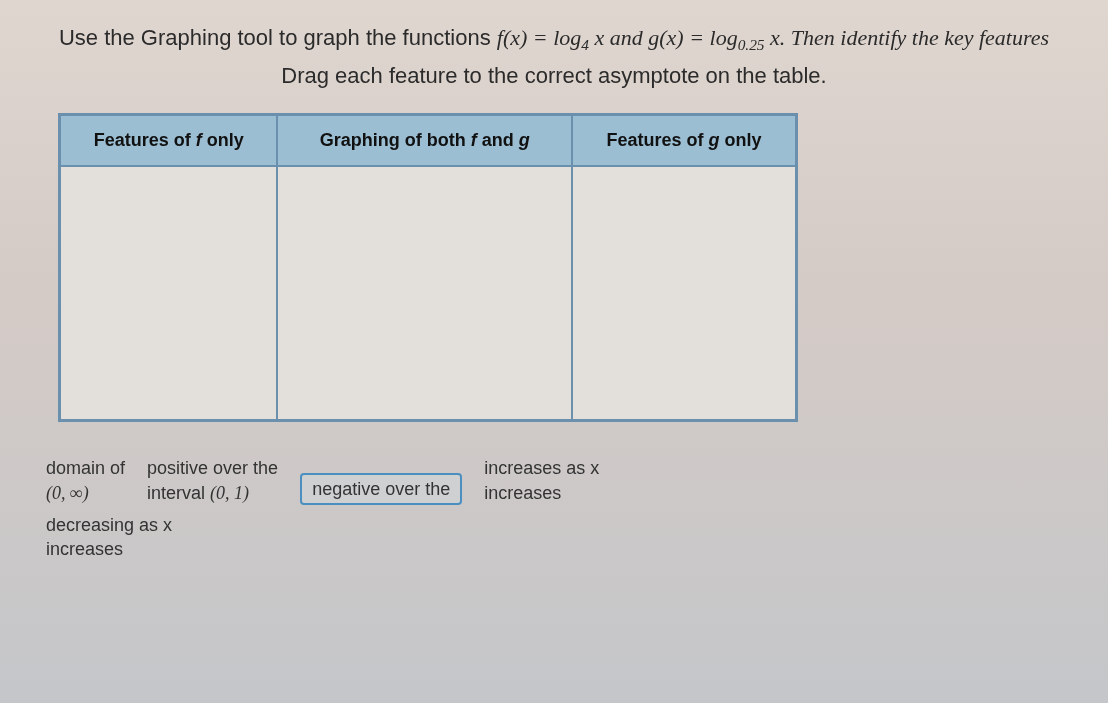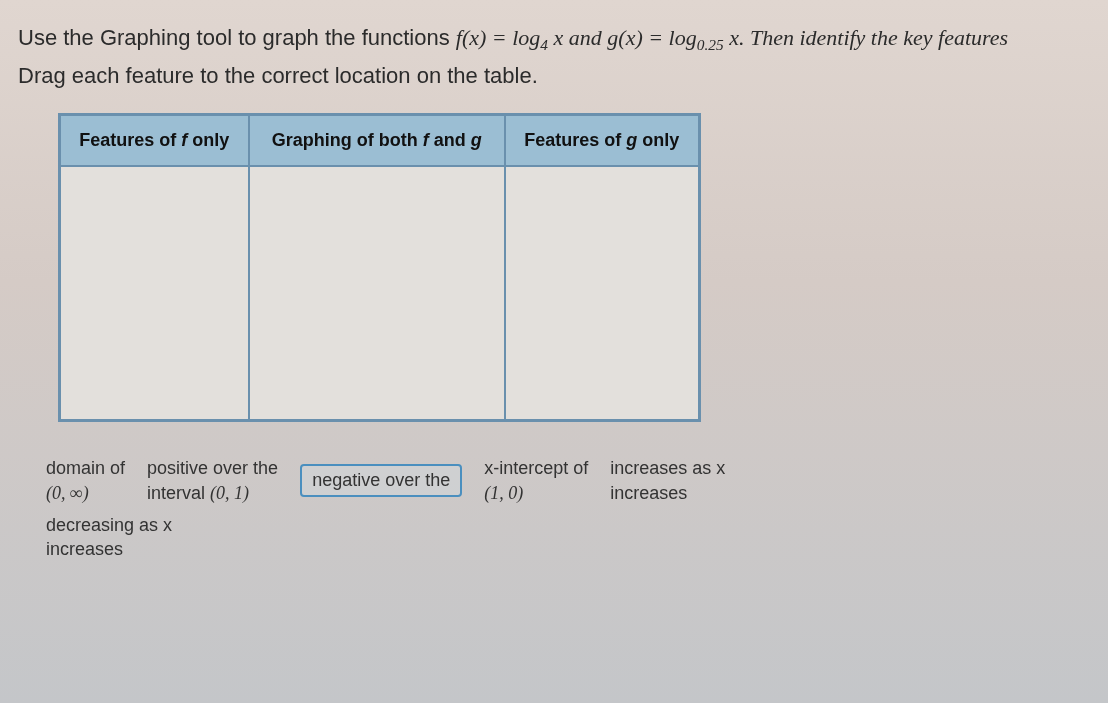--- a/index.html
+++ b/index.html
@@ -11,26 +11,27 @@
     width: 1108px;
     height: 703px;
     box-sizing: border-box;
     overflow: hidden;
   }
   .instructions {
     font-size: 22px;
     line-height: 1.6;
     margin-bottom: 10px;
     color: #2b2b2b;
+    text-align: center;
   }
   .instructions .math-i { font-style: italic; font-family: 'Times New Roman', serif; }
   .sub { font-size: 0.7em; vertical-align: sub; }
   .table-wrap {
     margin: 20px 0 10px 40px;
-    width: 643px;
+    width: 740px;
   }
   table.features {
     border-collapse: collapse;
     width: 100%;
     border: 3px solid #6a90ad;
     background: #e3e0dc;
   }
   table.features th {
     border: 2px solid #6a90ad;
     background: #9bbed3;
@@ -42,21 +43,21 @@
   }
   table.features th .em { font-style: italic; }
   table.features td {
     border: 2px solid #6a90ad;
     height: 250px;
     vertical-align: top;
   }
   .tiles {
     display: flex;
     flex-wrap: wrap;
-    align-items: center;
+    align-items: flex-end;
     gap: 4px 22px;
     margin-top: 34px;
     margin-left: 28px;
     font-size: 18px;
     color: #333;
   }
   .tile {
     line-height: 1.35;
     cursor: grab;
   }
@@ -74,21 +75,21 @@
     margin-right:2px;
   }
   .row2 { width:100%; }
 </style>
 </head>
 <body>
 
 <div class="instructions">
   <span>Use the Graphing tool to graph the functions </span><span class="math-i"><span>f(x) = log</span><span class="sub">4</span></span><span class="math-i"> x and </span><span class="math-i"><span>g(x) = log</span><span class="sub">0.25</span></span><span class="math-i"> x. Then identify the key features</span>
   <br>
-  <span>Drag each feature to the correct location on the table.</span>
+  <span>Drag each feature to the correct asymptote on the table.</span>
 </div>
 
 <div class="table-wrap">
   <table class="features">
     <thead>
       <tr>
         <th>
           <span>Features of </span><span class="em">f</span><span> only</span>
         </th>
         <th>
@@ -120,24 +121,20 @@
   <div class="tile">
     <span>positive over the</span>
     <span class="line2">interval <span class="mathser">(0, 1)</span></span>
   </div>
 
   <div class="tile selected">
     <span>negative over the</span>
   </div>
 
 
-  <div class="tile">
-    <span>x-intercept of</span>
-    <span class="line2 mathser">(1, 0)</span>
-  </div>
 
   <div class="tile">
     <span>increases as x</span>
     <span class="line2">increases</span>
   </div>
 
   <div class="row2"></div>
 
   <div class="tile">
     <span>decreasing as x</span>

